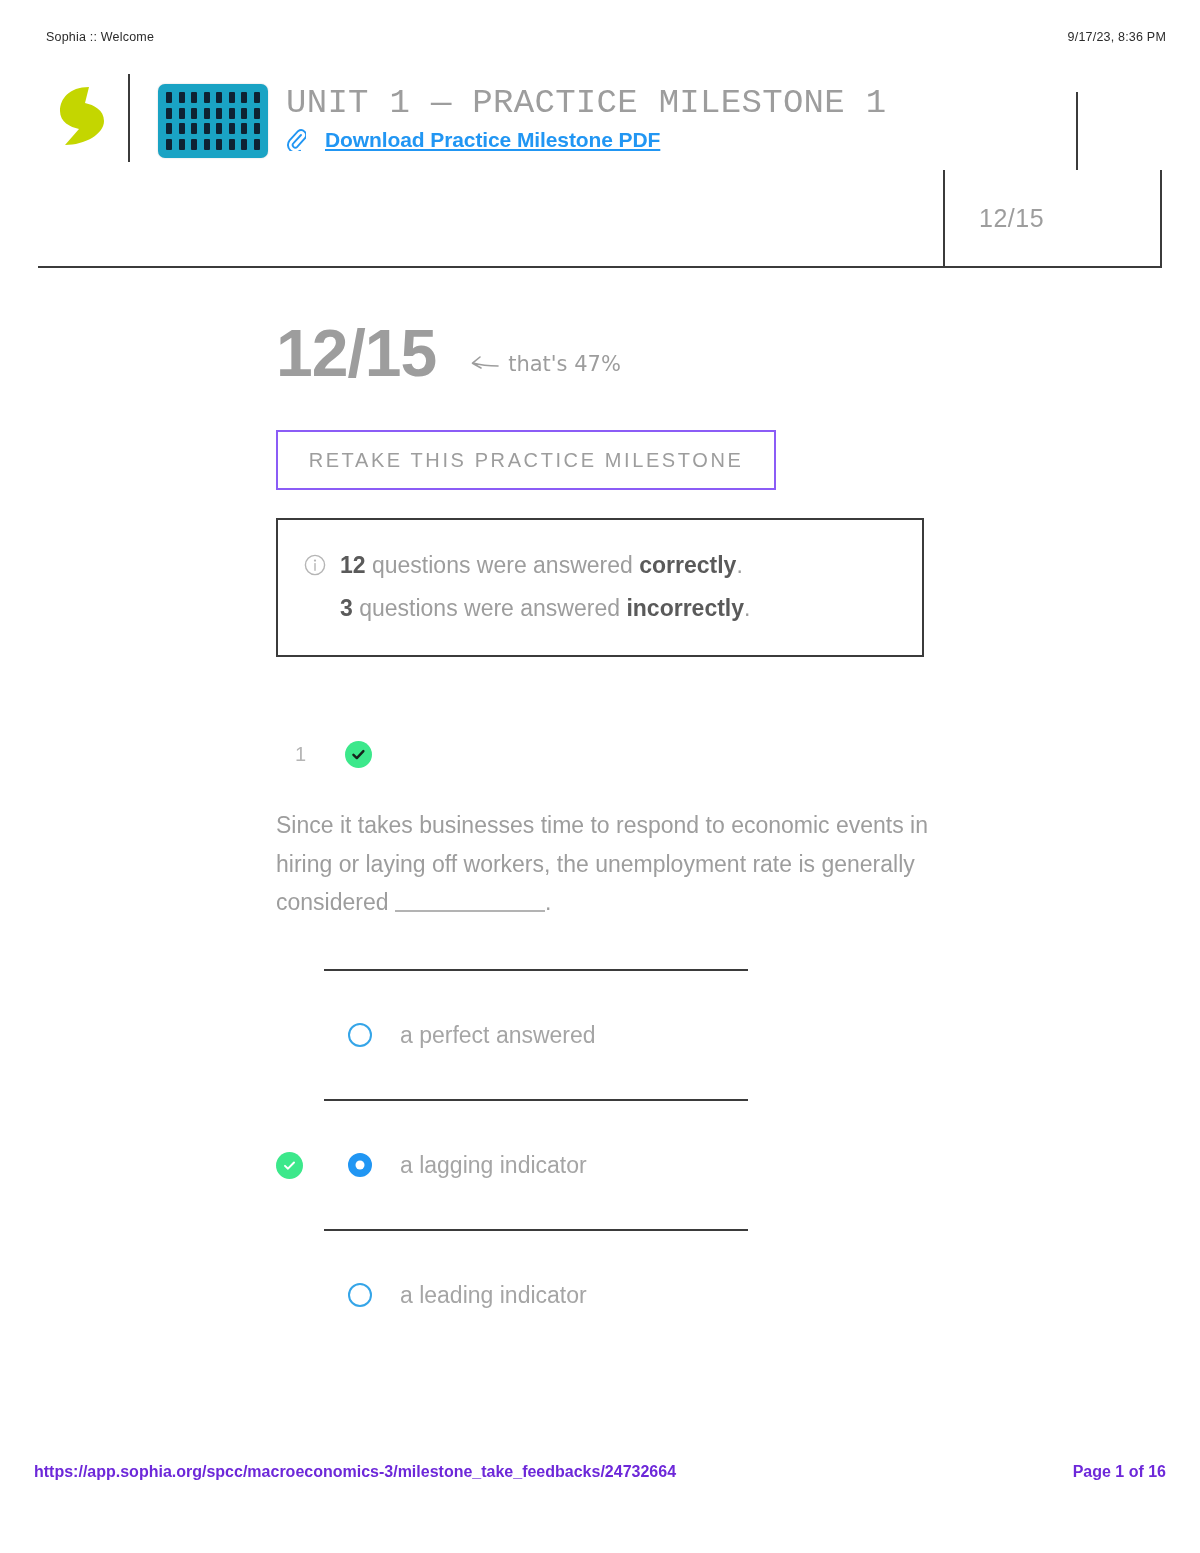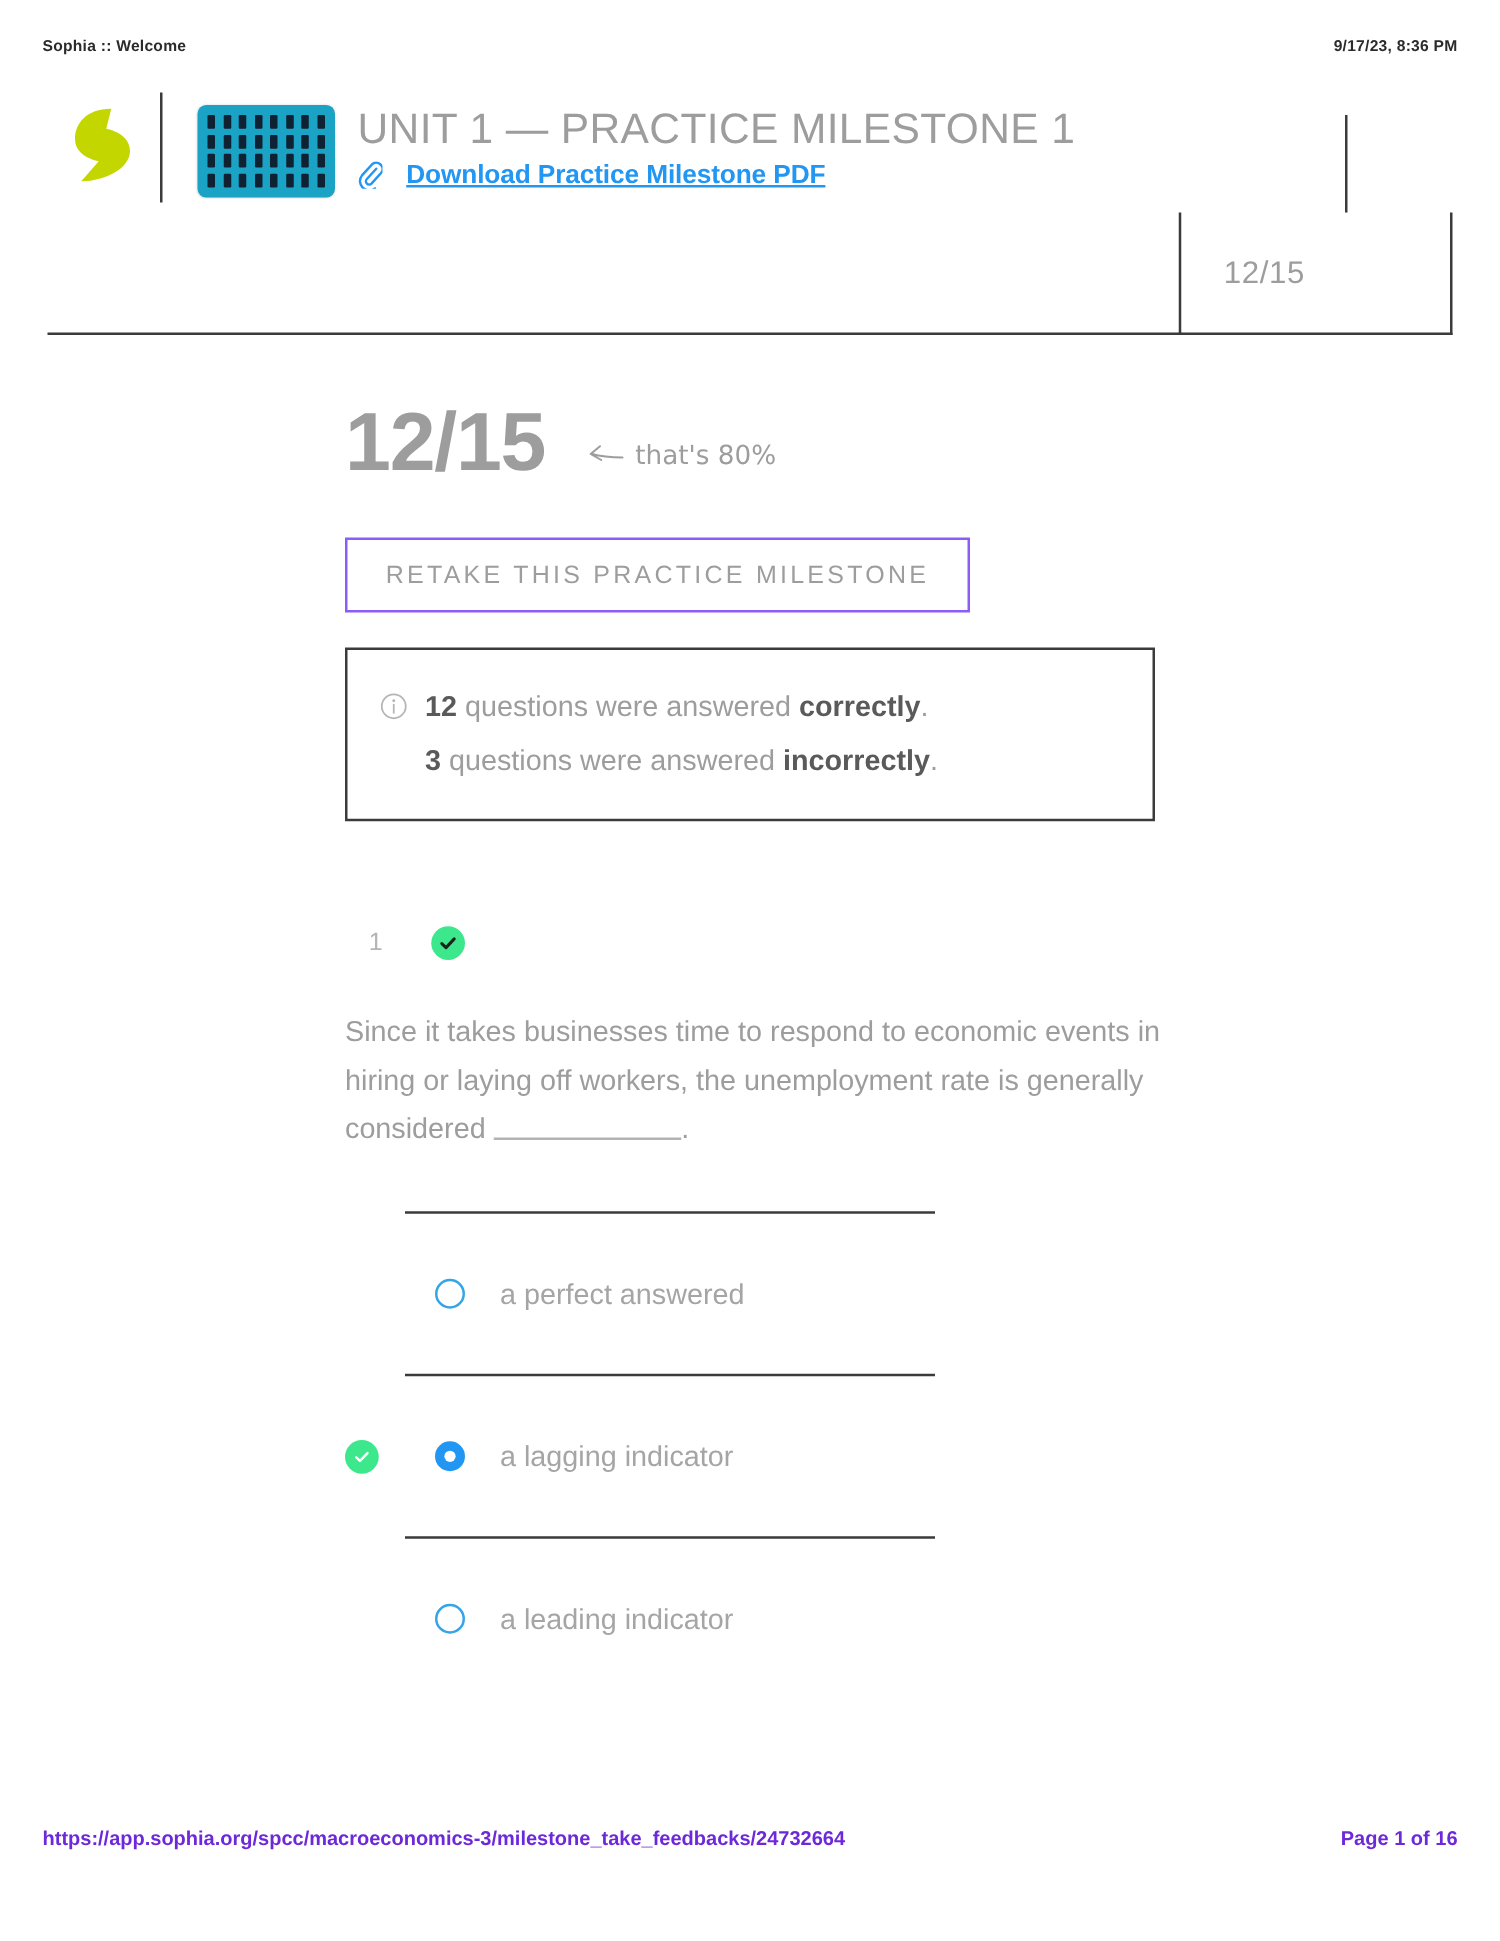--- a/index.html
+++ b/index.html
@@ -10,26 +10,26 @@
     background: #ffffff;
     font-family: "Liberation Sans", sans-serif;
     color: #9a9a9a;
     position: relative;
     overflow: hidden;
   }
 
   
   .print-header {
     position: absolute;
-    top: 30px; left: 0; right: 0;
+    top: 30px; left: 12px; right: 0;
     display: flex;
     justify-content: space-between;
     padding: 0 34px;
     font-size: 12.5px;
-    font-weight: bold;
+    font-weight: normal;
     color: #2b2b2b;
     letter-spacing: .2px;
   }
   .print-header .right { letter-spacing: .2px; }
 
   
   .banner {
     position: absolute;
     top: 72px; left: 0; right: 0;
     height: 200px;
@@ -76,20 +76,21 @@
     border-radius: 1px;
   }
 
   .titles { margin-left: 18px; margin-top: 14px; }
   .unit-title {
     font-size: 34px;
     color: #9d9d9d;
     letter-spacing: .3px;
     white-space: nowrap;
     line-height: 1.05;
+    font-family: Liberation Mono, monospace;
   }
   .dl-row {
     margin-top: 6px;
     display: flex;
     align-items: center;
     font-size: 21px;
     font-weight: bold;
     color: #2196f3;
     letter-spacing: -.1px;
     gap: 12px;
@@ -331,21 +332,21 @@
 </div>
 
 <div class="content">
 
   <div class="score-row">
     <div class="big-score">12/15</div>
     <div class="score-note">
       <svg class="arrow-left" viewBox="0 0 30 20">
         <path d="M28 12 C20 12 10 11 3 9 M10 3 L2.5 9.2 L11 14" fill="none" stroke="#9d9d9d" stroke-width="1.6" stroke-linecap="round" stroke-linejoin="round"></path>
       </svg>
-      <span>that's 80%</span>
+      <span>that's 47%</span>
     </div>
   </div>
 
   <div class="retake-btn">
     <span>RETAKE THIS PRACTICE MILESTONE</span>
   </div>
 
   <div class="info-box">
     <div class="info-line">
       <svg class="info-icon" viewBox="0 0 22 22">

